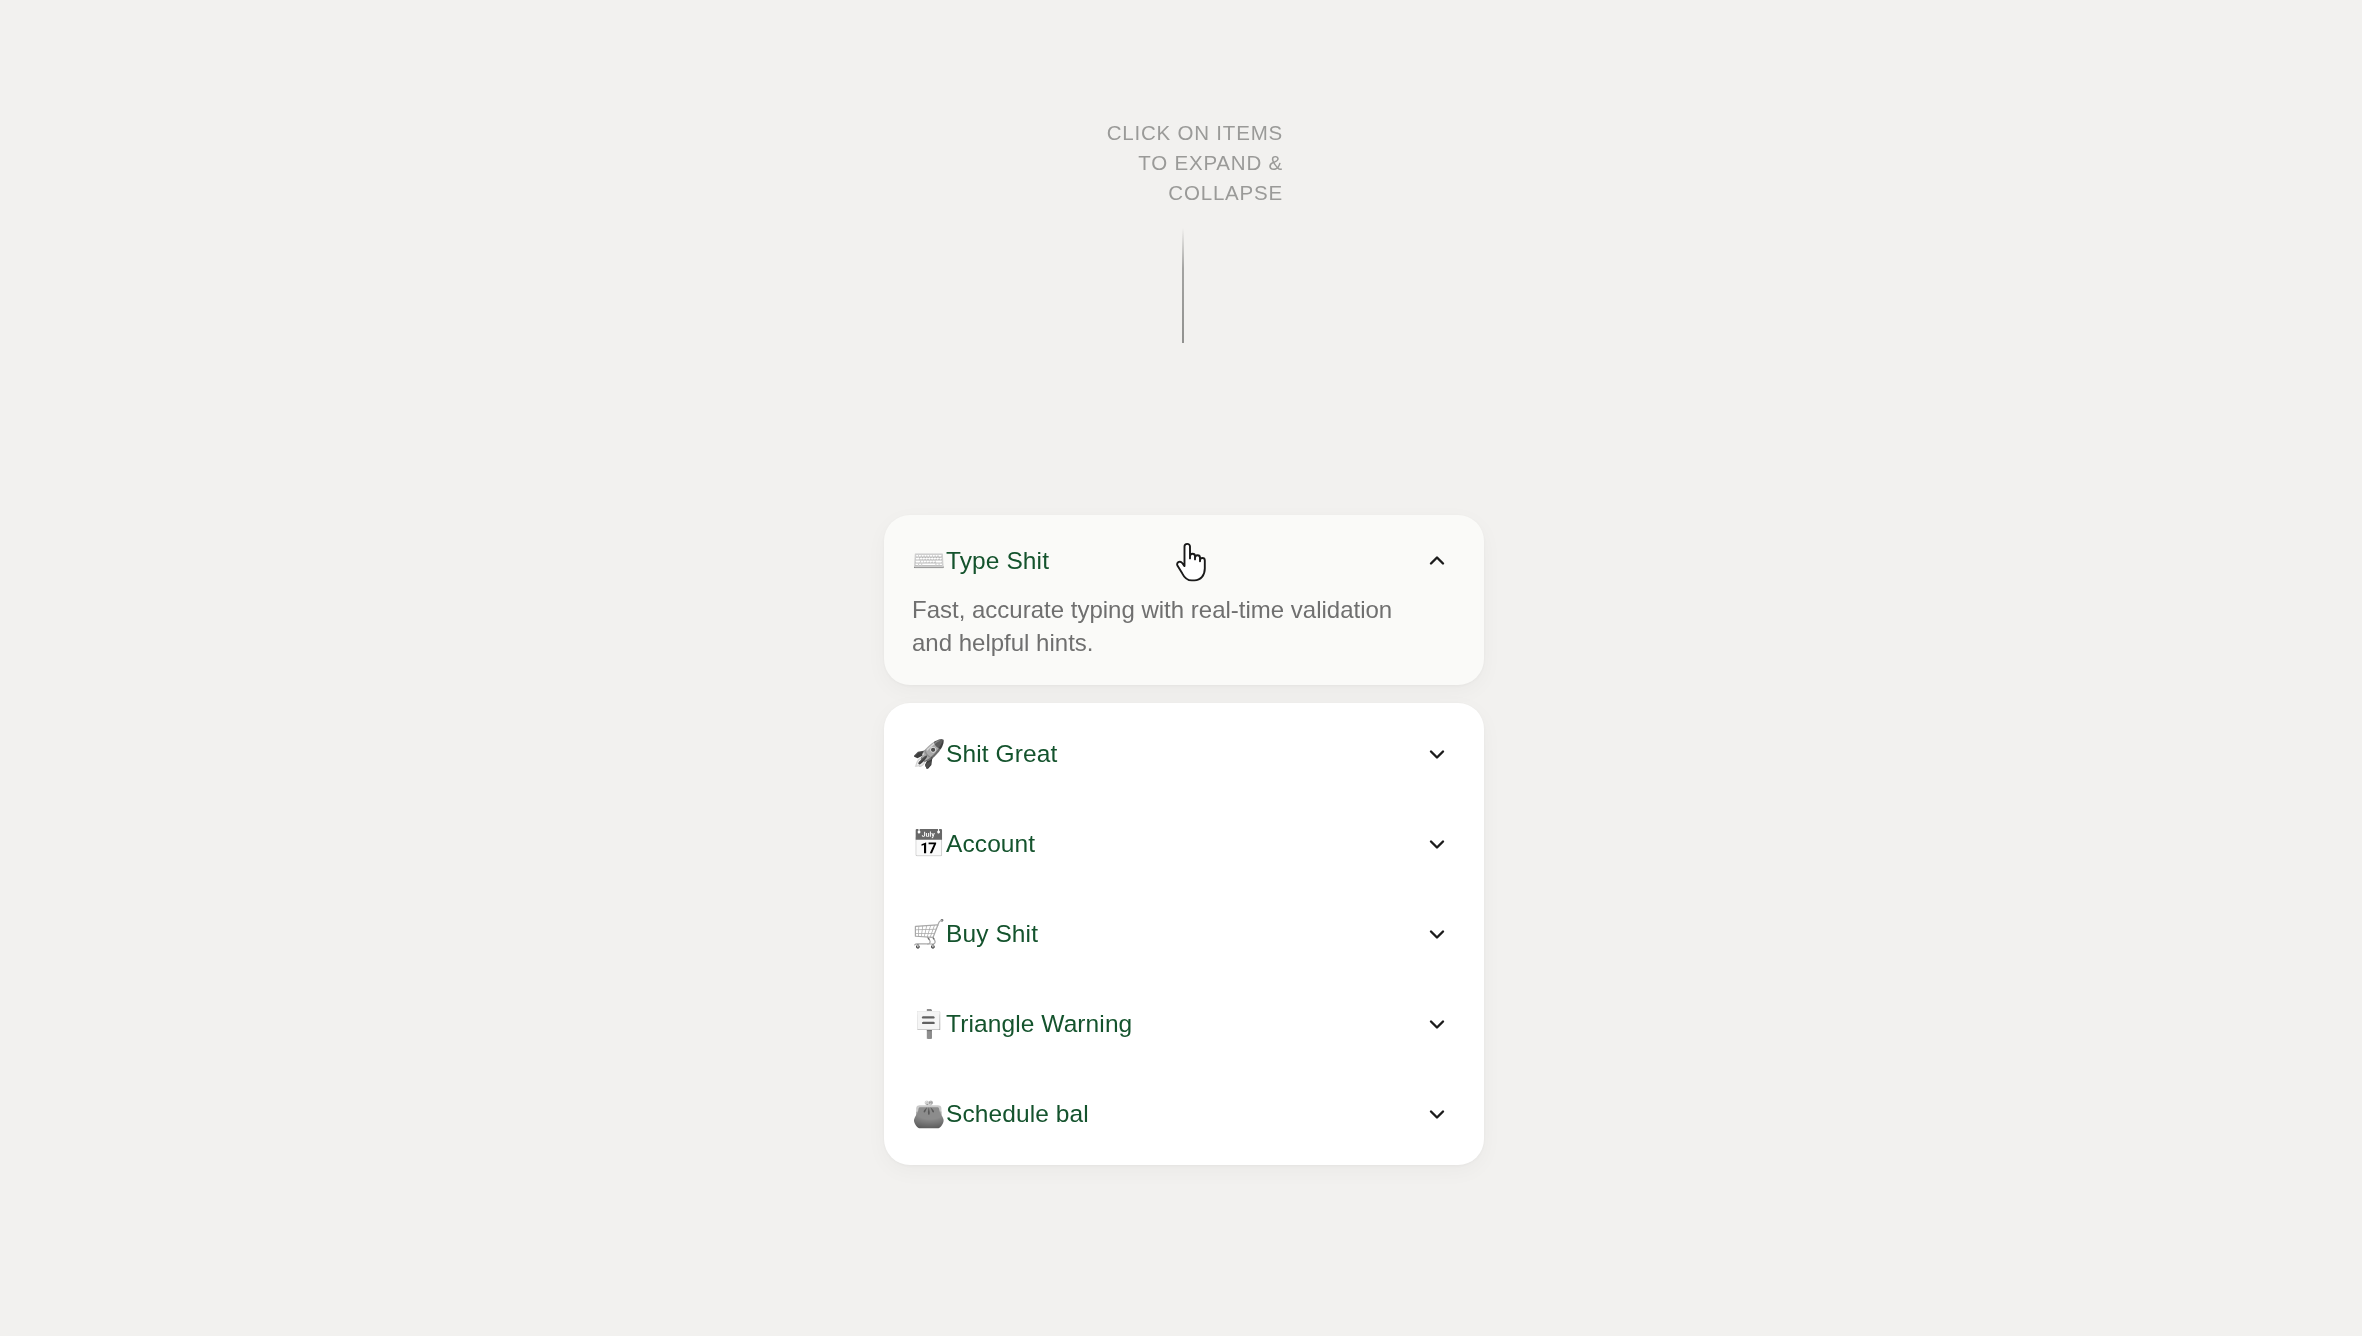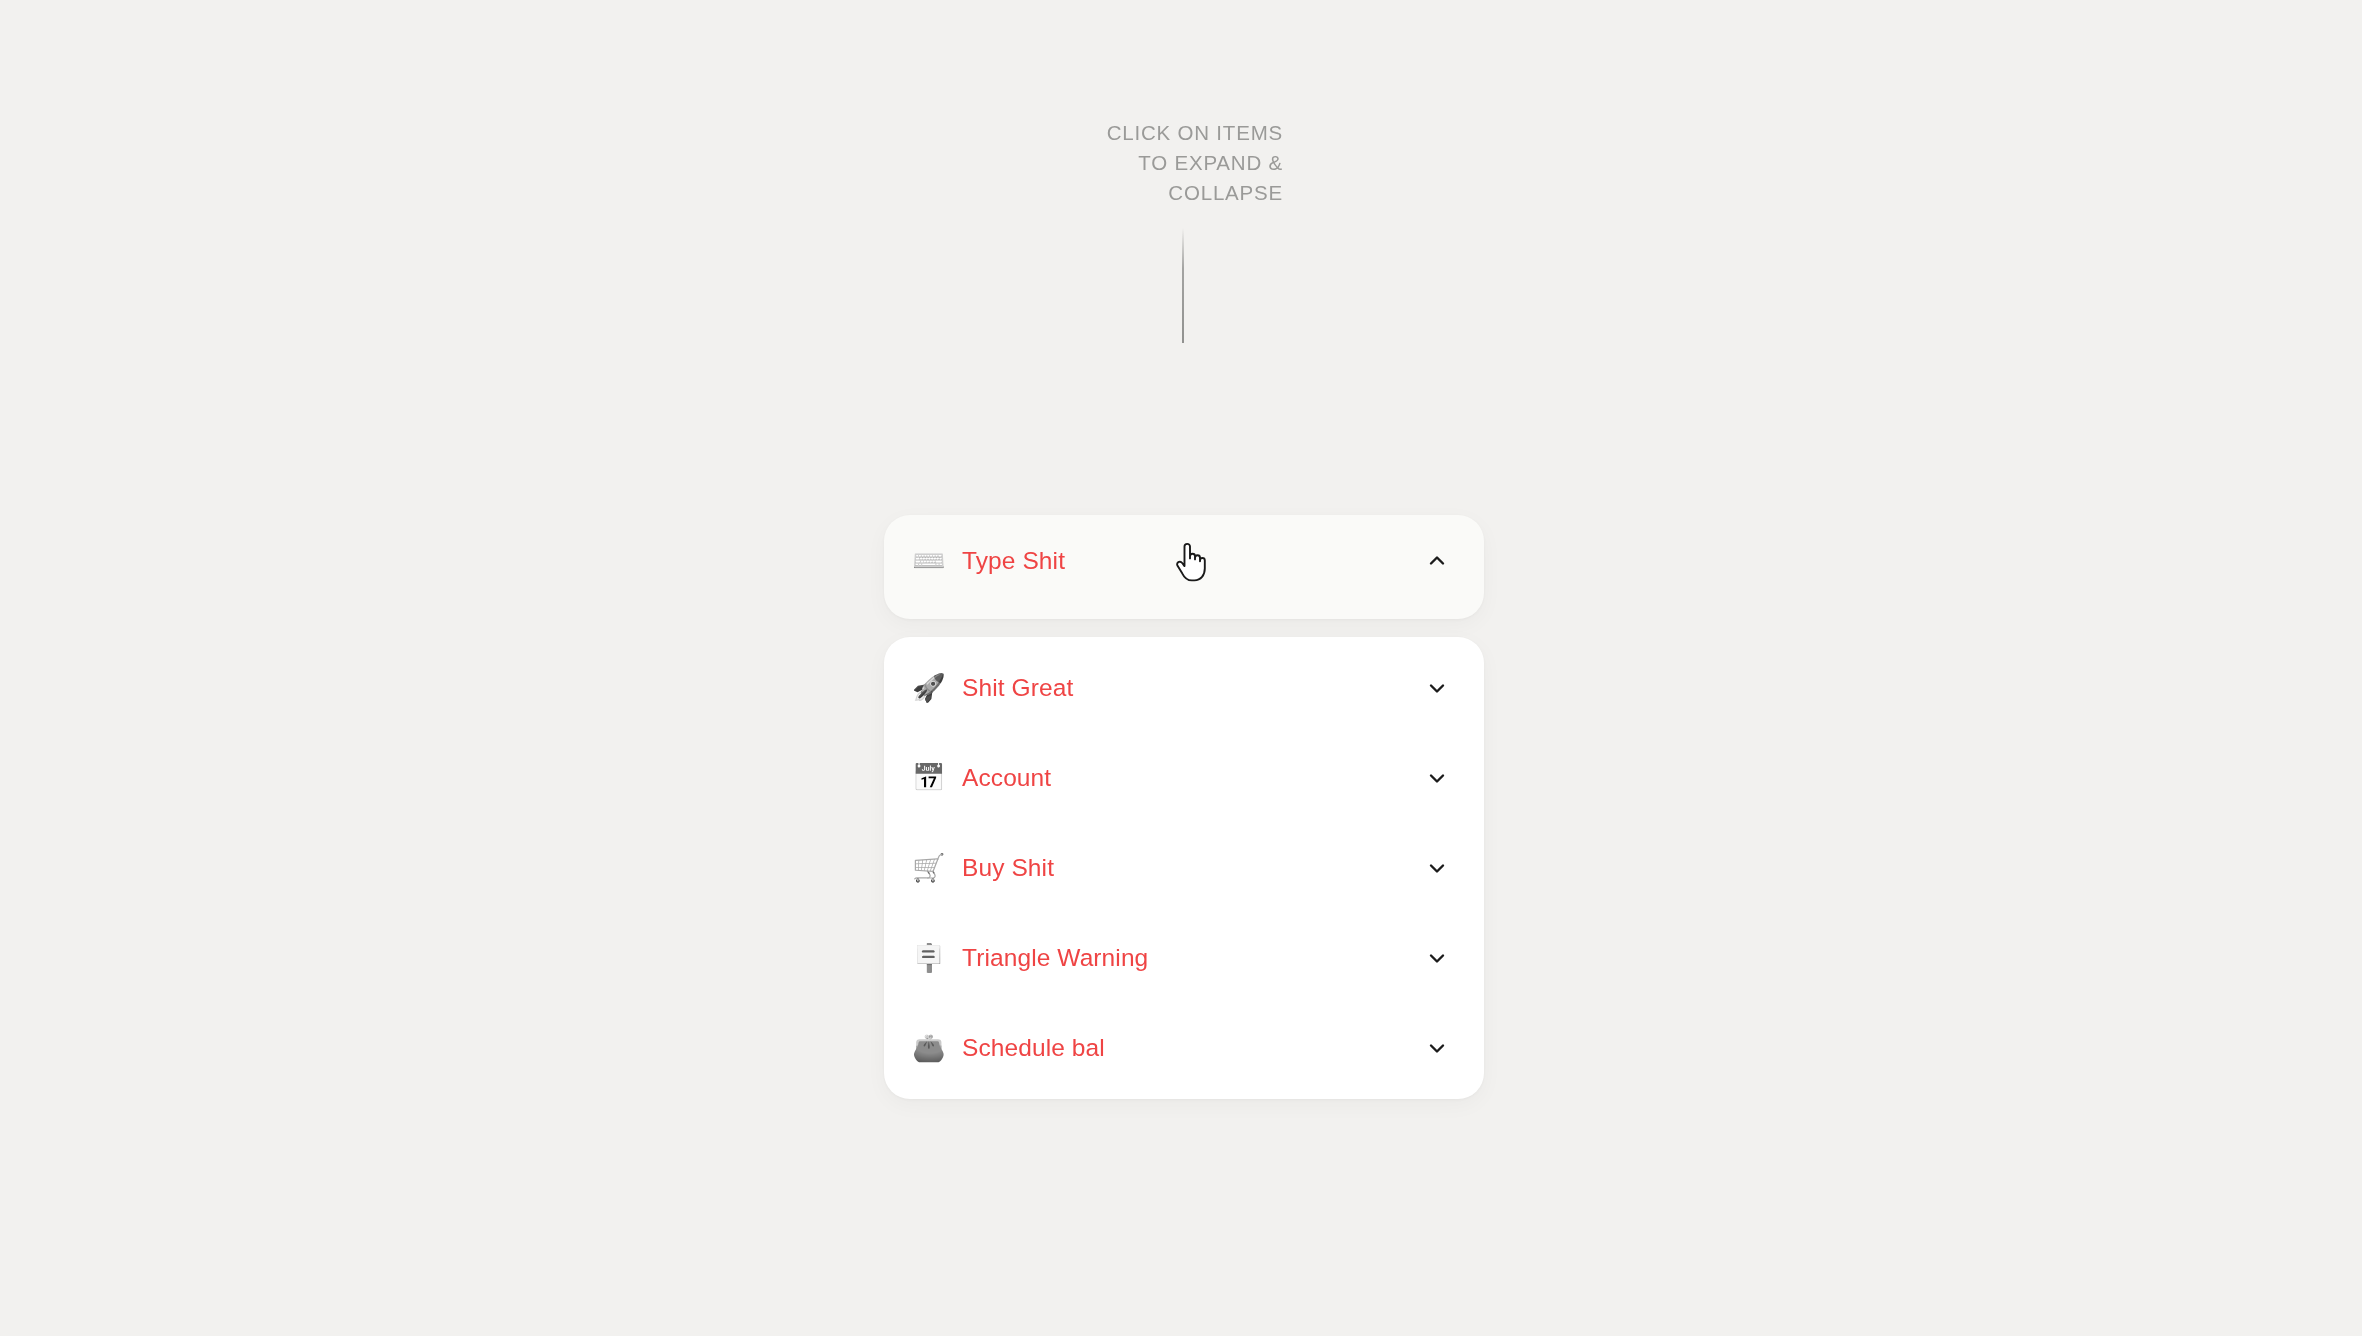--- a/index.html
+++ b/index.html
@@ -79,23 +79,23 @@
     height: 34px;
     font-size: 27px;
     line-height: 34px;
     text-align: center;
     flex: 0 0 34px;
     filter: grayscale(1);
     user-select: none;
   }
 
   .item-label {
-    margin-left: 16px;
+    margin-left: 0;
     font-size: 24.5px;
-    color: #ef4444;
+    color: #14532d;
     font-weight: 400;
     letter-spacing: 0.1px;
     white-space: nowrap;
   }
 
   .chev {
     position: absolute;
     right: 34px;
     top: 50%;
     transform: translateY(-50%);
@@ -142,20 +142,21 @@
   <div class="card card-expanded">
     <div class="item-row">
       <span class="item-emoji">⌨️</span>
       <span class="item-label">Type Shit</span>
       <span class="chev">
         <svg width="24" height="24" viewBox="0 0 24 24" fill="none" stroke="#1b1b1b" stroke-width="2.4" stroke-linecap="round" stroke-linejoin="round">
             <polyline points="6 14.5 12 8.5 18 14.5"></polyline>
           </svg>
       </span>
     </div>
+    <div class="item-body">Fast, accurate typing with real-time validation and helpful hints.</div>
   </div>
 
   <div class="card card-list">
 
     <div class="item-row">
       <span class="item-emoji">🚀</span>
       <span class="item-label">Shit Great</span>
       <span class="chev">
         <svg width="24" height="24" viewBox="0 0 24 24" fill="none" stroke="#1b1b1b" stroke-width="2.4" stroke-linecap="round" stroke-linejoin="round">
             <polyline points="6 9.5 12 15.5 18 9.5"></polyline>

